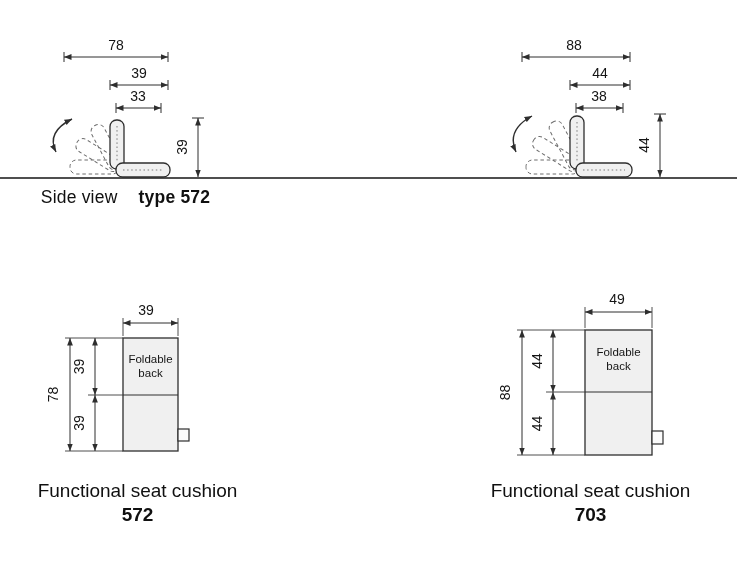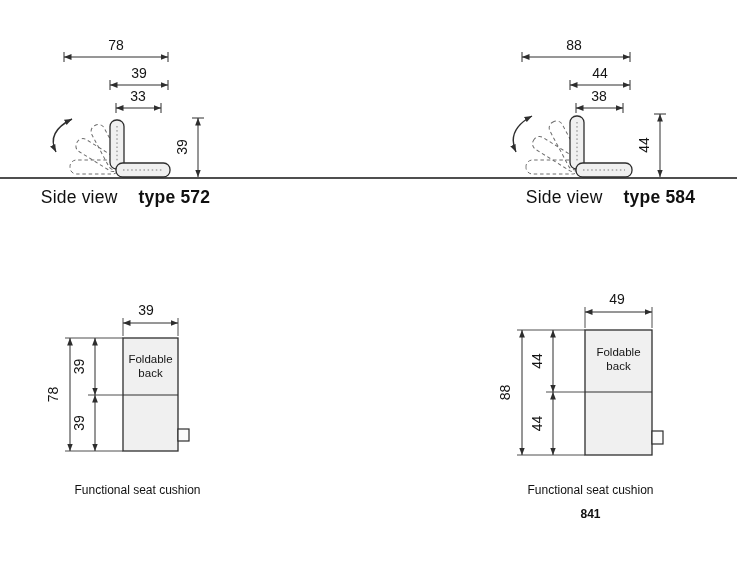--- a/index.html
+++ b/index.html
@@ -5,21 +5,21 @@
   * { margin:0; padding:0; box-sizing:border-box; }
   html,body { background:#fff; }
   body {
     width:737px; height:572px; position:relative; overflow:hidden;
     font-family:"Liberation Sans", sans-serif; color:#141414;
   }
   .abs { position:absolute; }
   .ground { position:absolute; left:0; top:177px; width:737px; height:0; border-top:2px solid #4f4f4f; }
   .svlabel { position:absolute; top:187px; width:215px; text-align:center; font-size:17.5px; color:#101010; letter-spacing:.2px; white-space:nowrap; }
   .svlabel b { font-weight:bold;margin-left:16px; }
-  .caption { position:absolute; top:479px; width:245px; text-align:center; font-size:12px; color:#101010; line-height:23.5px; }
+  .caption { position:absolute; top:479px; width:245px; text-align:center; font-size:19px; color:#101010; line-height:23.5px; }
   .caption .type { font-weight:bold; }
   svg { display:block; }
   svg .dl { stroke:#2e2e2e; stroke-width:1; fill:none; }
   svg .tick { stroke:#2e2e2e; stroke-width:1; }
   svg .ext { stroke:#3a3a3a; stroke-width:0.9; }
   svg .dimtxt { font-size:14px; fill:#141414; text-anchor:middle; }
   svg .solid { fill:#f0f0f0; stroke:#2e2e2e; stroke-width:1.3; }
   svg .tab { fill:#fbfbfb; stroke:#2e2e2e; stroke-width:1.2; }
   svg .ghost { fill:none; stroke:#6d6d6d; stroke-width:1; stroke-dasharray:3.5 2.8; }
   svg .stitch { stroke:#7a7a7a; stroke-width:1; stroke-dasharray:1.5 2.6; fill:none; }
@@ -130,23 +130,20 @@
     <g>
       <line class="dl" x1="172" y1="84" x2="172" y2="147" marker-start="url(#sv2a)" marker-end="url(#sv2a)"></line>
       <line class="tick" x1="166" y1="84" x2="178" y2="84"></line>
       <text class="dimtxt" transform="translate(161 115) rotate(-90)">44</text>
     </g>
   </svg>
 
   <div class="svlabel" style="left:18px;">
     <span>Side view </span><b>type 572</b>
   </div>
-  <div class="svlabel" style="left:503px;">
-    <span>Side view </span><b>type 584</b>
-  </div>
 
   <svg class="abs" style="left:28px;top:292px;" width="190" height="172" viewBox="0 0 190 172">
     <defs>
       <marker id="tv1a" viewBox="0 0 8 7" markerWidth="8" markerHeight="7" refX="7.5" refY="3.5" orient="auto-start-reverse" markerUnits="userSpaceOnUse">
         <path d="M0,0.6 L7.5,3.5 L0,6.4 Z"></path>
       </marker>
     </defs>
 
     <g>
       <line class="ext" x1="95" y1="26" x2="95" y2="44"></line>
@@ -220,19 +217,20 @@
       <text class="dimtxt" transform="translate(55 80) rotate(-90)">44</text>
     </g>
     <g>
       <line class="dl" x1="66" y1="111" x2="66" y2="174" marker-start="url(#tv2a)" marker-end="url(#tv2a)"></line>
       <text class="dimtxt" transform="translate(55 142.5) rotate(-90)">44</text>
     </g>
   </svg>
 
   <div class="caption" style="left:15px;">
     <div>Functional seat cushion</div>
+    <div class="type">572</div>
   </div>
   <div class="caption" style="left:468px;">
     <div>Functional seat cushion</div>
-    <div class="type">841</div>
+    <div class="type">703</div>
   </div>
 
 </div>
 
 </body></html>

